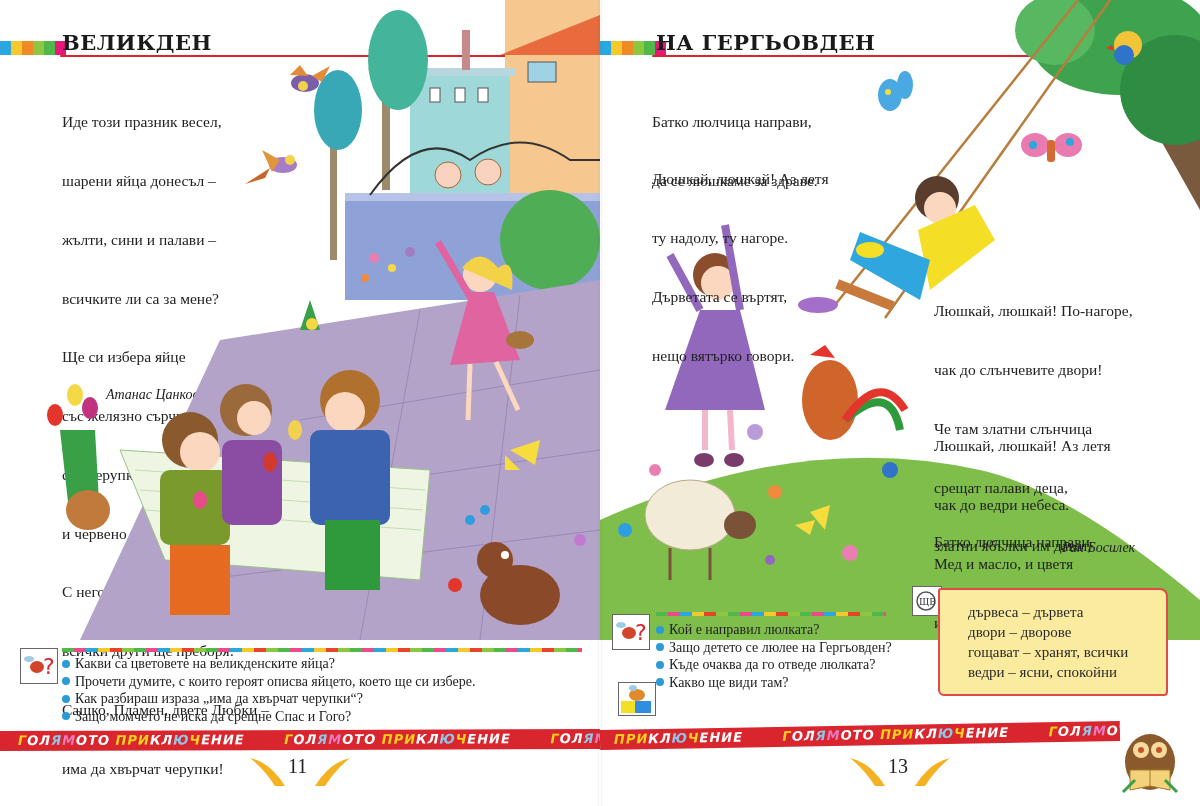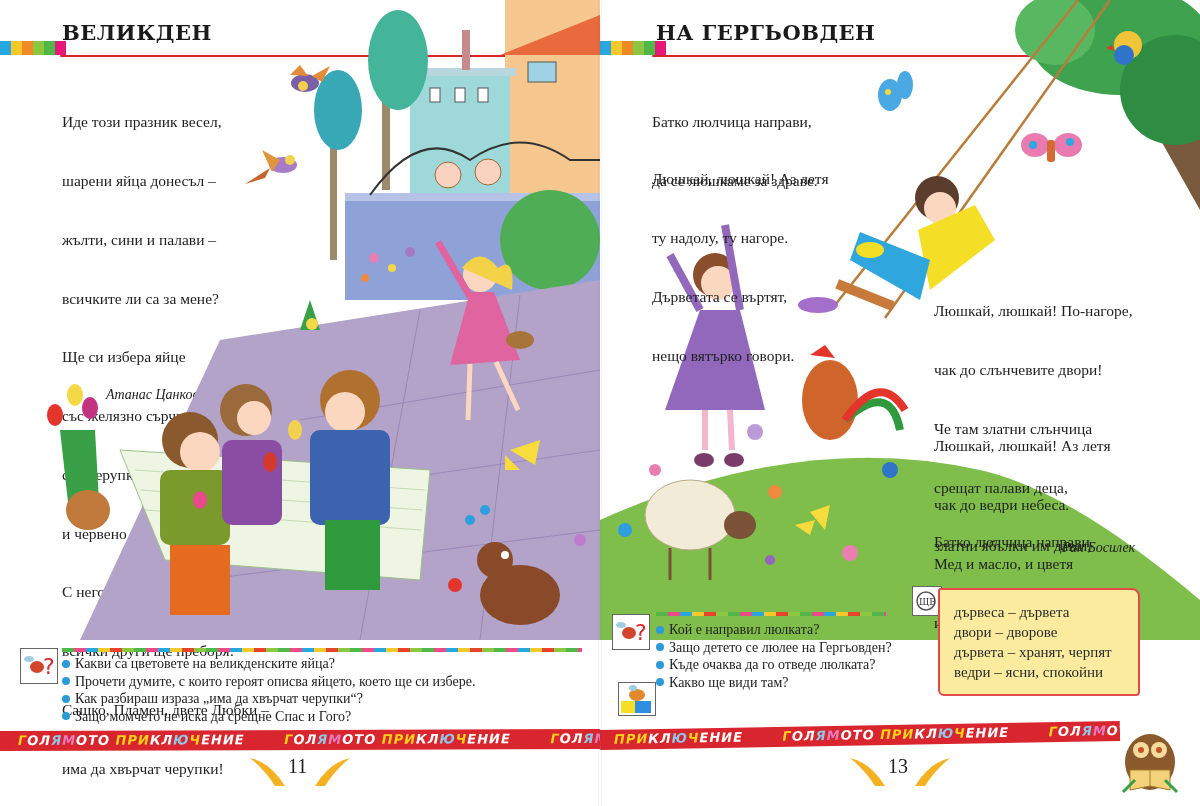--- a/index.html
+++ b/index.html
@@ -7,21 +7,21 @@
          font-family:"Liberation Serif", "DejaVu Serif", serif; color:#222; }
   .page { position:absolute; top:0; height:806px; width:600px; overflow:hidden; background:#fff; }
   .page.left { left:0; }
   .page.right { left:600px; }
   .gutter { position:absolute; left:598px; top:0; width:4px; height:806px;
             background:linear-gradient(90deg, rgba(0,0,0,0.05), rgba(0,0,0,0), rgba(0,0,0,0.05)); }
 
   
   .color-bar { position:absolute; top:41px; height:14px; display:flex; }
   .color-bar span { display:block; width:11px; height:14px; }
-  .title { position:absolute; top:20px; font-family:"DejaVu Serif", "Liberation Serif", serif;
+  .title { position:absolute; top:30px; font-family:"DejaVu Serif", "Liberation Serif", serif;
            font-weight:bold; font-size:21px; letter-spacing:0.5px; color:#1a1a1a; }
   .title-line { position:absolute; top:55px; height:2px; background:#d8262e; border-radius:2px; }
 
   .poem { position:absolute; font-size:15.5px; line-height:19.6px; color:#222; white-space:pre; margin:0; }
   .author { position:absolute; font-style:italic; font-size:14px; color:#222; }
 
   
   .ill { position:absolute; }
 
   .questions { position:absolute; font-size:14px; line-height:17.5px; color:#222; }
@@ -31,21 +31,21 @@
               background:repeating-linear-gradient(90deg,#4fb848 0 12px,#e94c88 12px 24px,#2aa7de 24px 36px,#f5c92a 36px 48px,#e6452c 48px 60px,#8dc63f 60px 72px); }
 
   .icon-box { position:absolute; width:36px; height:34px; border:1px solid #666; background:#fff; }
 
   .ribbon { position:absolute; height:20px; background:#d9252d; overflow:hidden; white-space:nowrap;
             font-family:"DejaVu Sans", "Liberation Sans", sans-serif; font-weight:bold; font-style:italic;
             font-size:13px; line-height:20px; letter-spacing:1px; }
   .ribbon span { margin-right:34px; }
   .pg-num { position:absolute; font-size:20px; color:#222; }
 
-  .vocab { position:absolute; background:#fbeb9f; border:2px solid #e04a49; font-size:15px; line-height:20px; padding:12px 14px; color:#2a2a2a;
+  .vocab { position:absolute; background:#fbeb9f; border:2px solid #e04a49; font-size:15px; line-height:20px; padding:12px 28px; color:#2a2a2a;
            border-radius:3px 8px 4px 6px; }
 </style>
 </head>
 <body>
 
 <div class="page left">
 
   <div class="color-bar" style="left:0;">
     <span style="background:#2aa7de"></span>
       <span style="background:#f5c92a"></span>
@@ -401,21 +401,21 @@
 
   <div class="icon-box" style="left:312px; top:586px; width:28px; height:28px;">
     <svg width="28" height="28">
       <circle cx="13" cy="14" r="9" fill="none" stroke="#555" stroke-width="1.5"></circle>
       <text x="6" y="18" font-size="9" fill="#333" font-family="DejaVu Serif, serif">ЩВ</text>
     </svg>
   </div>
   <div class="vocab" style="left:338px; top:588px; width:170px;">
     <div>дървеса – дървета</div>
     <div>двори – дворове</div>
-    <div>дървета – хранят, черпят</div>
+    <div>гощават – хранят, всички</div>
     <div>ведри – ясни, спокойни</div>
   </div>
 
   <div class="ribbon" style="left:0; top:730px; width:520px; transform:rotate(-1deg); transform-origin:left;">
     <span style="margin-left:14px;"><span style="color:#f9d21a;margin:0">ПРИ</span><span style="color:#fff;margin:0">КЛ</span><span style="color:#8ec7ea;margin:0">Ю</span><span style="color:#f9d21a;margin:0">Ч</span><span style="color:#fff;margin:0">ЕНИЕ</span></span>
     <span><span style="color:#f9d21a;margin:0">Г</span><span style="color:#fff;margin:0">ОЛ</span><span style="color:#8ec7ea;margin:0">Я</span><span style="color:#e97cc0;margin:0">М</span><span style="color:#fff;margin:0">ОТО </span><span style="color:#f9d21a;margin:0">ПРИ</span><span style="color:#fff;margin:0">КЛ</span><span style="color:#8ec7ea;margin:0">Ю</span><span style="color:#f9d21a;margin:0">Ч</span><span style="color:#fff;margin:0">ЕНИЕ</span></span>
     <span><span style="color:#f9d21a;margin:0">Г</span><span style="color:#fff;margin:0">ОЛ</span><span style="color:#8ec7ea;margin:0">Я</span><span style="color:#e97cc0;margin:0">М</span><span style="color:#fff;margin:0">ОТО </span></span>
   </div>
   <svg class="ill" style="left:245px; top:750px;" width="110" height="40">
     <path d="M5,8 Q25,12 40,36 L30,36 Q20,20 5,8 Z" fill="#f4b223"></path>

